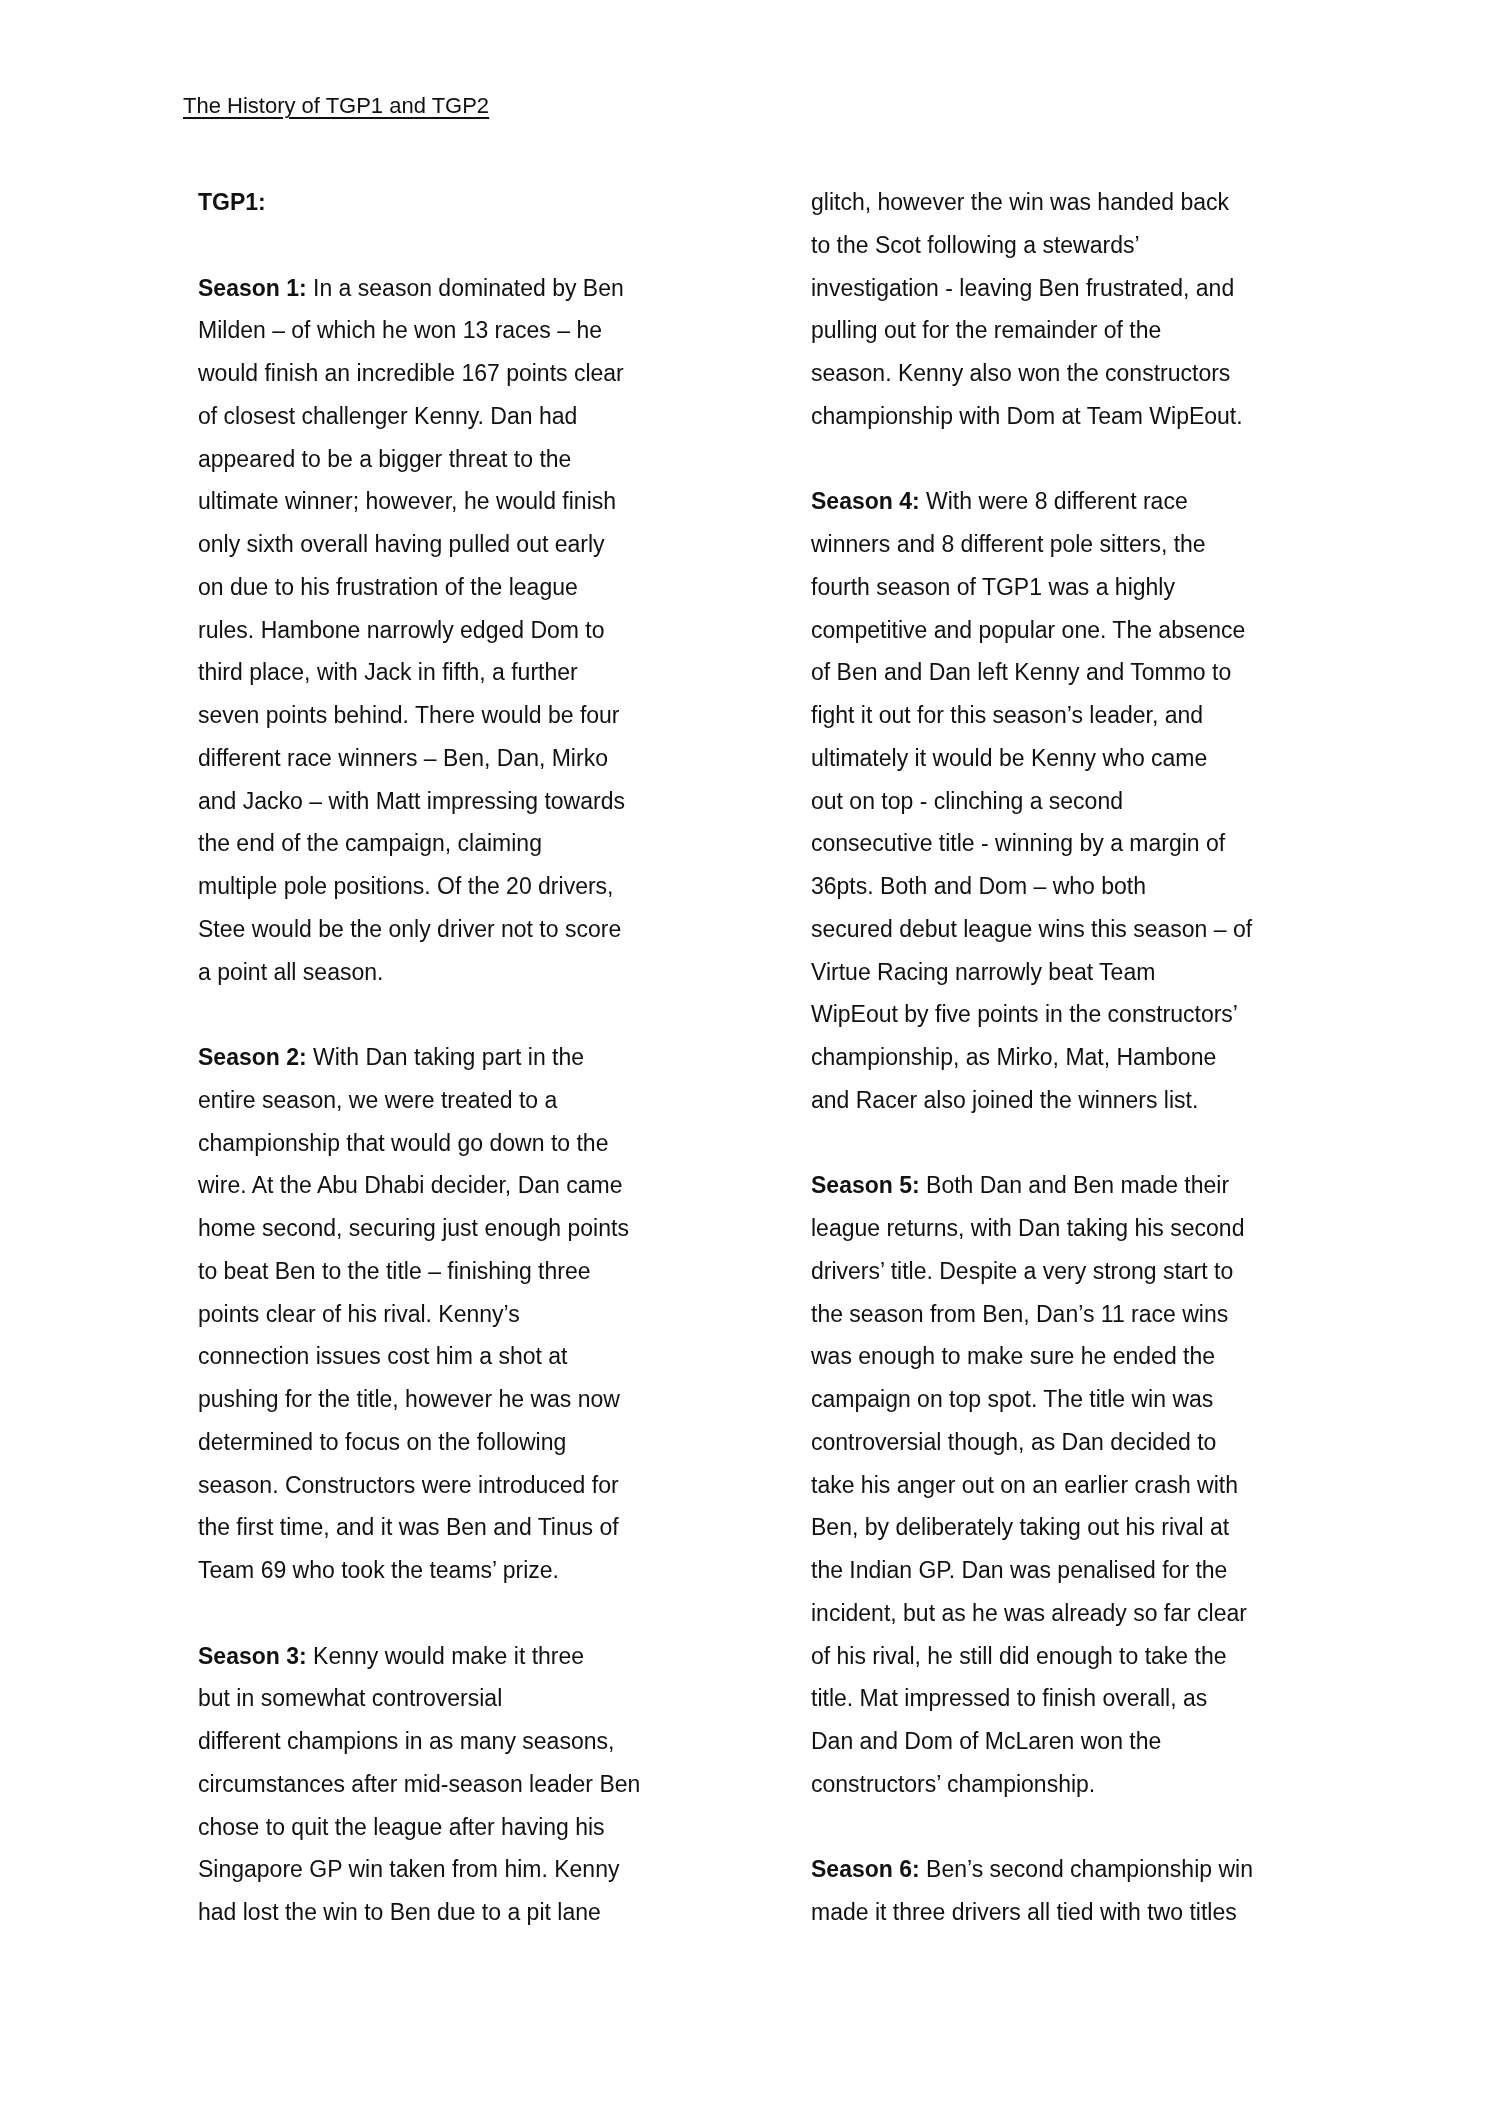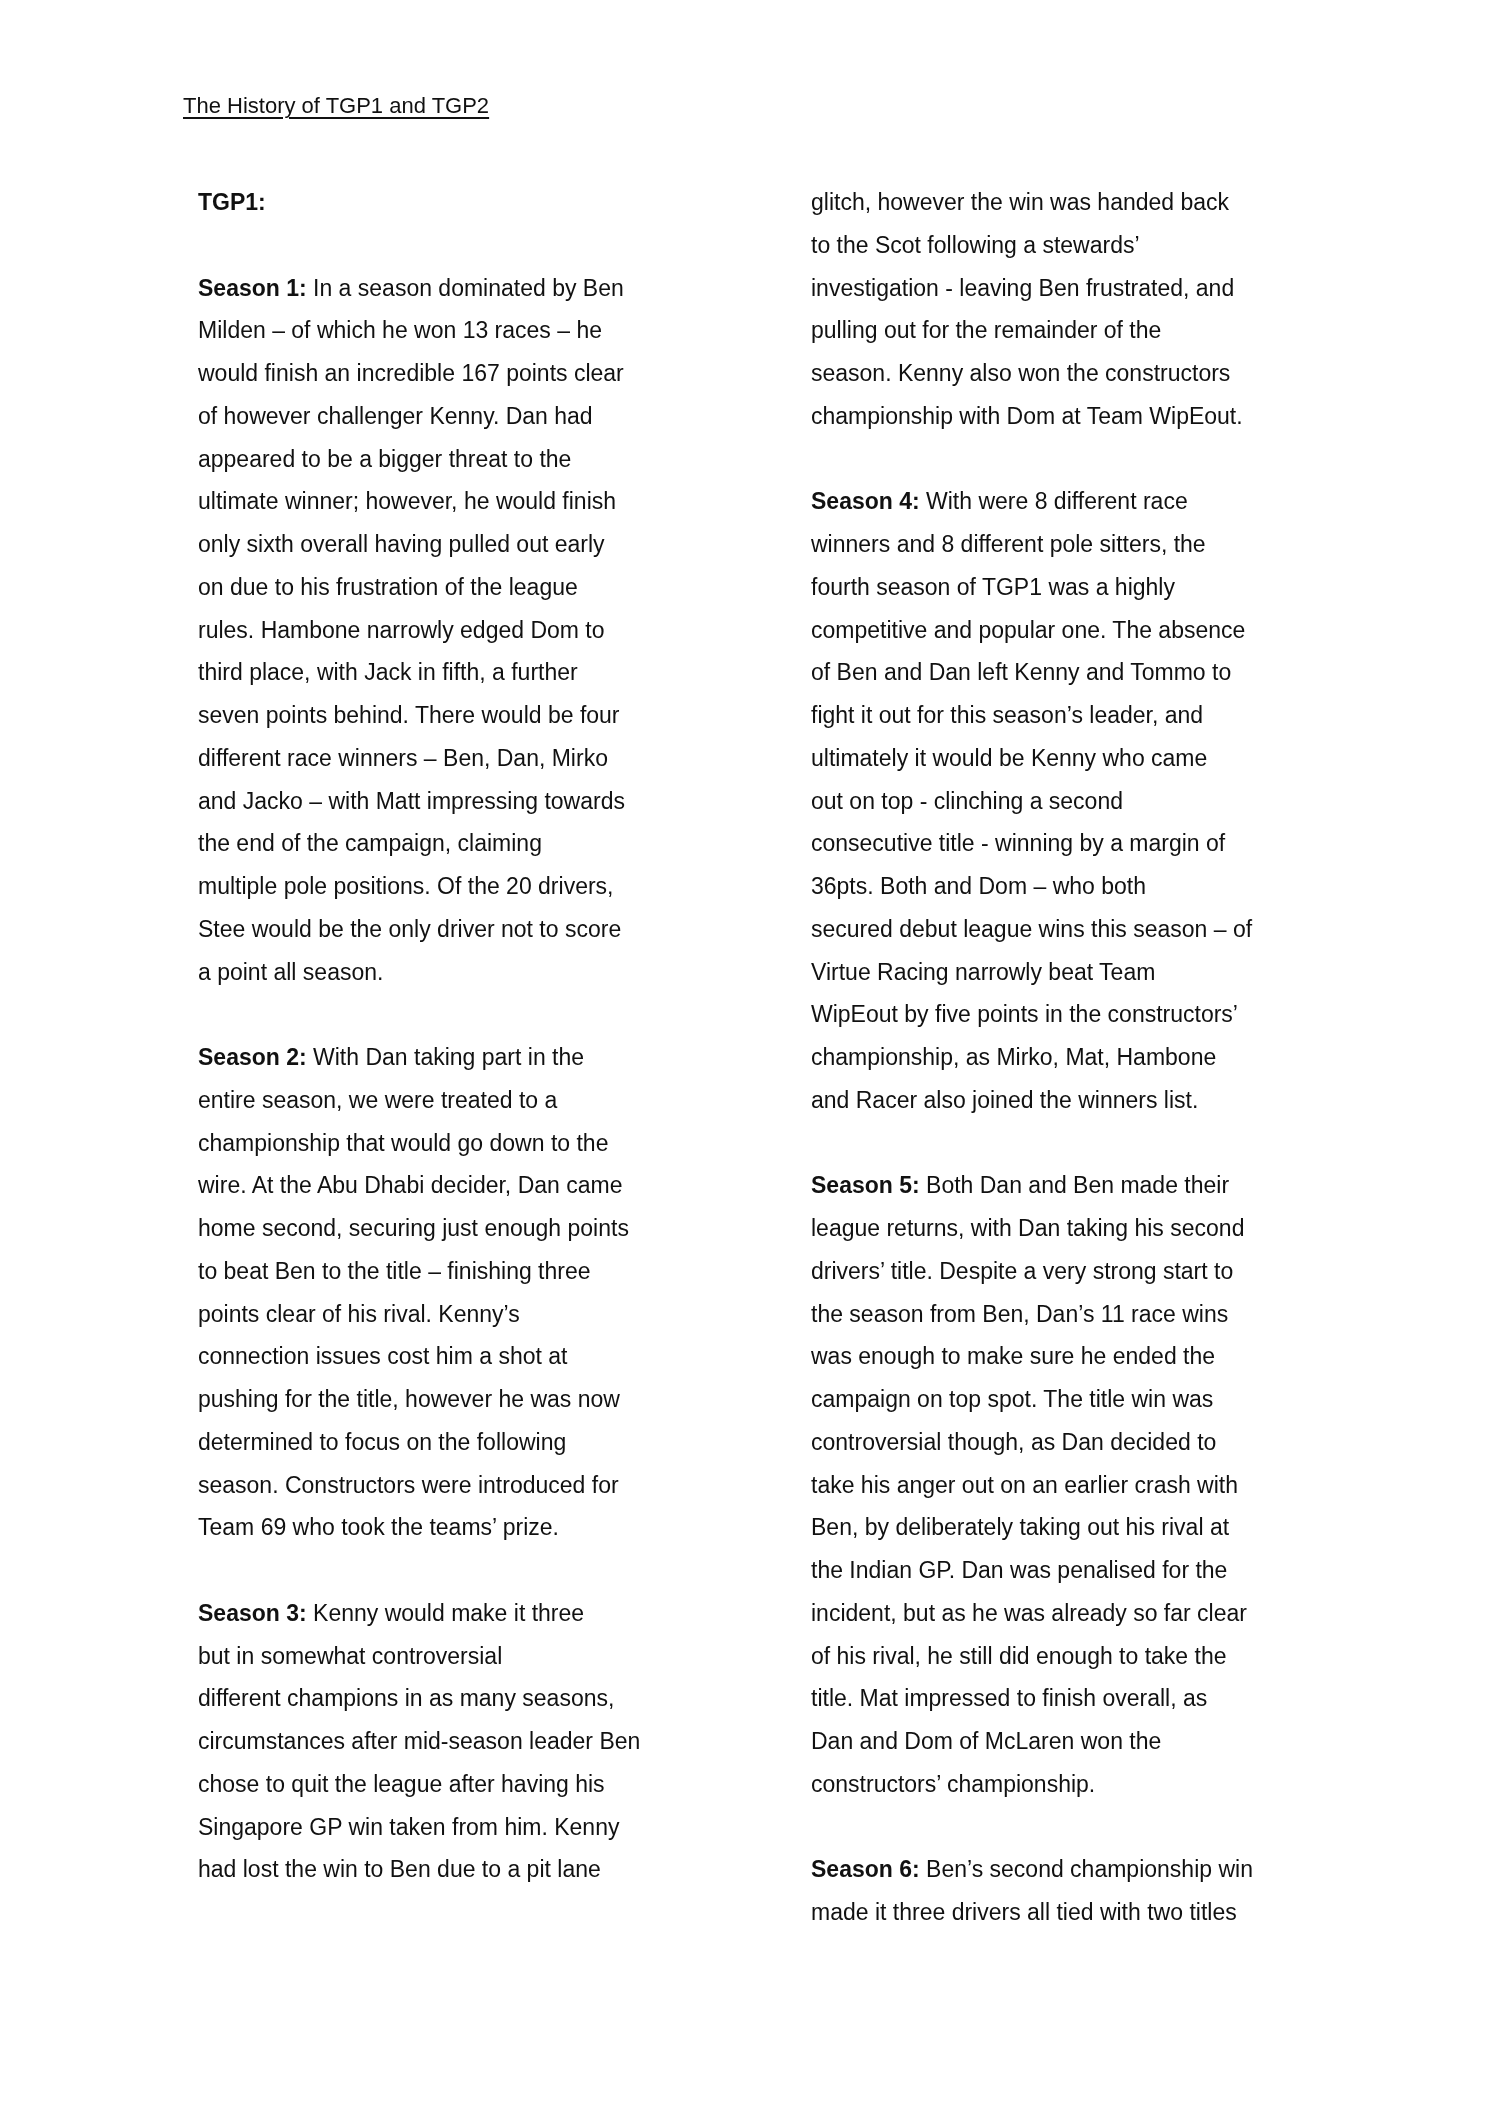--- a/index.html
+++ b/index.html
@@ -61,21 +61,21 @@
   <div class="doc-title">The History of TGP1 and TGP2</div>
 
   <div class="column left">
     <div class="line heading">TGP1:</div>
     <div class="blank"></div>
 
     <div>
       <div class="line"><span class="bold">Season 1:</span><span> In a season dominated by Ben</span></div>
       <div class="line">Milden – of which he won 13 races – he</div>
       <div class="line">would finish an incredible 167 points clear</div>
-      <div class="line">of however challenger Kenny. Dan had</div>
+      <div class="line">of closest challenger Kenny. Dan had</div>
       <div class="line">appeared to be a bigger threat to the</div>
       <div class="line">ultimate winner; however, he would finish</div>
       <div class="line">only sixth overall having pulled out early</div>
       <div class="line">on due to his frustration of the league</div>
       <div class="line">rules. Hambone narrowly edged Dom to</div>
       <div class="line">third place, with Jack in fifth, a further</div>
       <div class="line">seven points behind. There would be four</div>
       <div class="line">different race winners – Ben, Dan, Mirko</div>
       <div class="line">and Jacko – with Matt impressing towards</div>
       <div class="line">the end of the campaign, claiming</div>
@@ -90,20 +90,21 @@
       <div class="line">entire season, we were treated to a</div>
       <div class="line">championship that would go down to the</div>
       <div class="line">wire. At the Abu Dhabi decider, Dan came</div>
       <div class="line">home second, securing just enough points</div>
       <div class="line">to beat Ben to the title – finishing three</div>
       <div class="line">points clear of his rival. Kenny’s</div>
       <div class="line">connection issues cost him a shot at</div>
       <div class="line">pushing for the title, however he was now</div>
       <div class="line">determined to focus on the following</div>
       <div class="line">season. Constructors were introduced for</div>
+      <div class="line">the first time, and it was Ben and Tinus of</div>
       <div class="line">Team 69 who took the teams’ prize.</div>
     </div>
     <div class="blank"></div>
 
     <div>
       <div class="line"><span class="bold">Season 3:</span><span> Kenny would make it three</span></div>
       <div class="line">but in somewhat controversial</div>
       <div class="line">different champions in as many seasons,</div>
       <div class="line">circumstances after mid-season leader Ben</div>
       <div class="line">chose to quit the league after having his</div>

